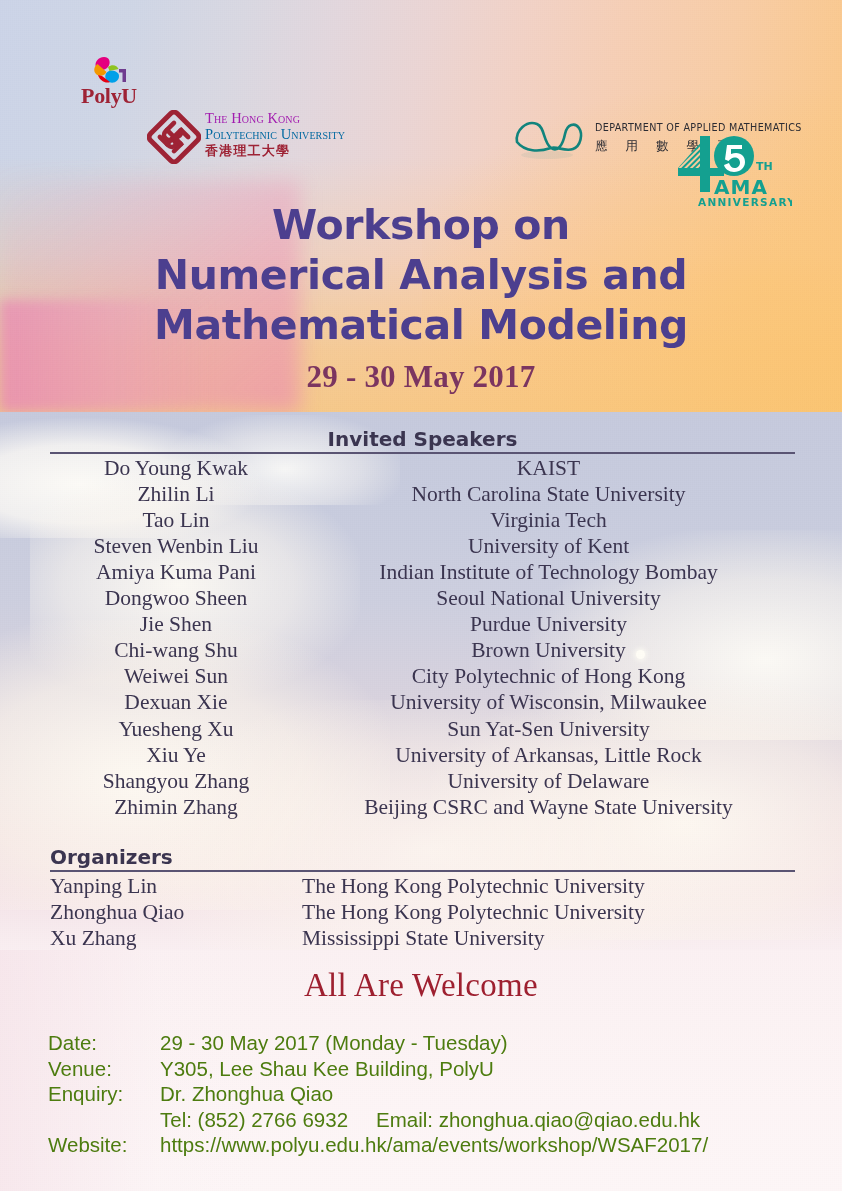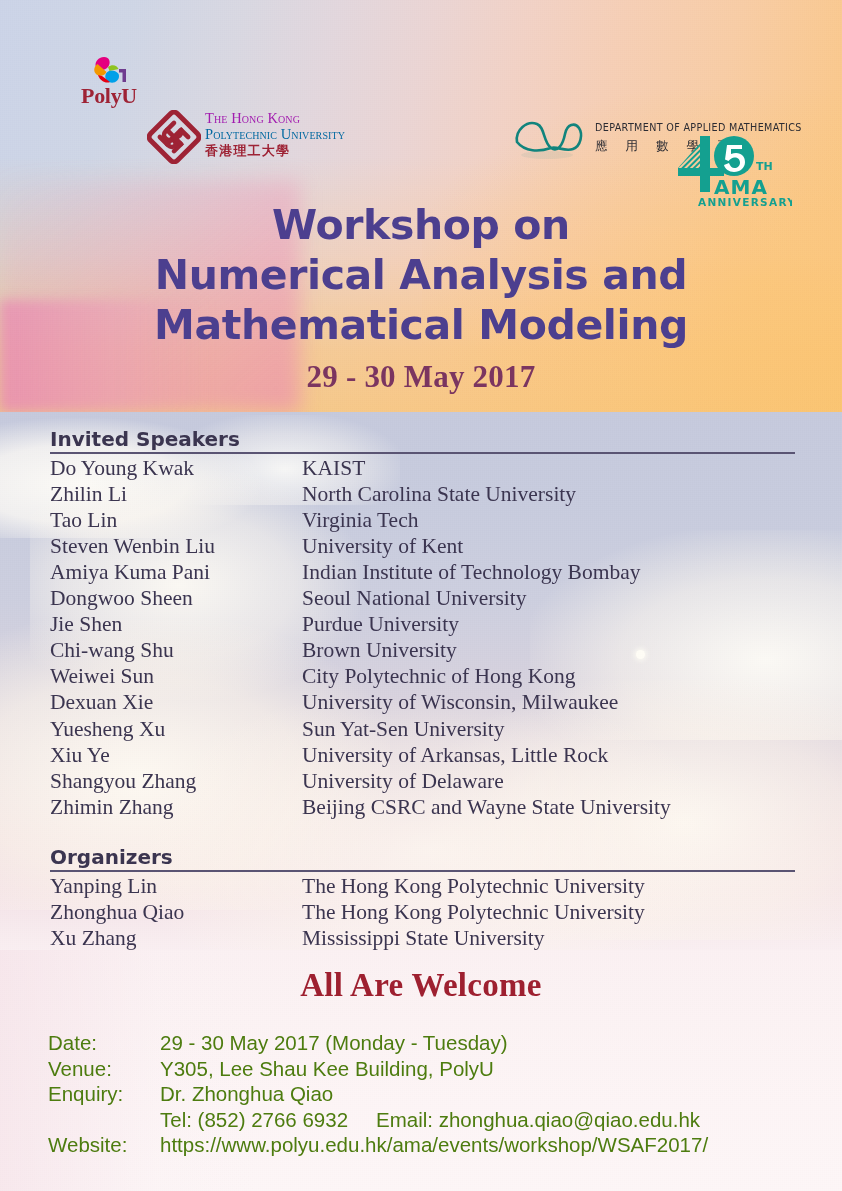--- a/index.html
+++ b/index.html
@@ -176,21 +176,21 @@
     font-size:21.5px;line-height:26.1px;color:#3b3550;white-space:nowrap;
   }
   .row .nm{width:252px;flex:0 0 252px;}
   .row .af{flex:1;}
 
   .organizers .row .nm{width:252px;flex:0 0 252px;}
 
   
   .welcome{
     position:absolute;left:0;top:966px;width:842px;text-align:center;
-    font-family:"Liberation Serif", serif;font-weight:bold;
+    font-family:"Liberation Serif", serif;font-weight:normal;
     font-size:33px;line-height:38px;color:#9e2030;letter-spacing:.3px;
   }
 
   
   .footer{position:absolute;left:48px;top:1030px;width:760px;}
   .f-row{
     display:flex;align-items:baseline;
     font-family:Liberation Sans, sans-serif;
     font-size:20.5px;line-height:25.5px;color:#4d7c0f;white-space:nowrap;
   }
@@ -281,21 +281,21 @@
       <text x="26" y="74" font-family="DejaVu Sans, sans-serif" font-size="10.5" font-weight="bold" fill="#14a090" letter-spacing="1.3">ANNIVERSARY</text>
     </svg>
 
     <div class="title-block">
       <div class="title-line">Workshop on</div>
       <div class="title-line">Numerical Analysis and</div>
       <div class="title-line">Mathematical Modeling</div>
       <div class="title-date">29 - 30 May 2017</div>
     </div>
 
-    <div class="section speakers" style="top:428px;">
+    <div class="section speakers" style="top:428px;text-align:center;">
       <div class="sec-head">Invited Speakers</div>
       <div class="sec-rule"></div>
       <div>
         <div class="row">
             <span class="nm">Do Young Kwak</span>
             <span class="af">KAIST</span>
           </div>
         <div class="row">
             <span class="nm">Zhilin Li</span>
             <span class="af">North Carolina State University</span>

